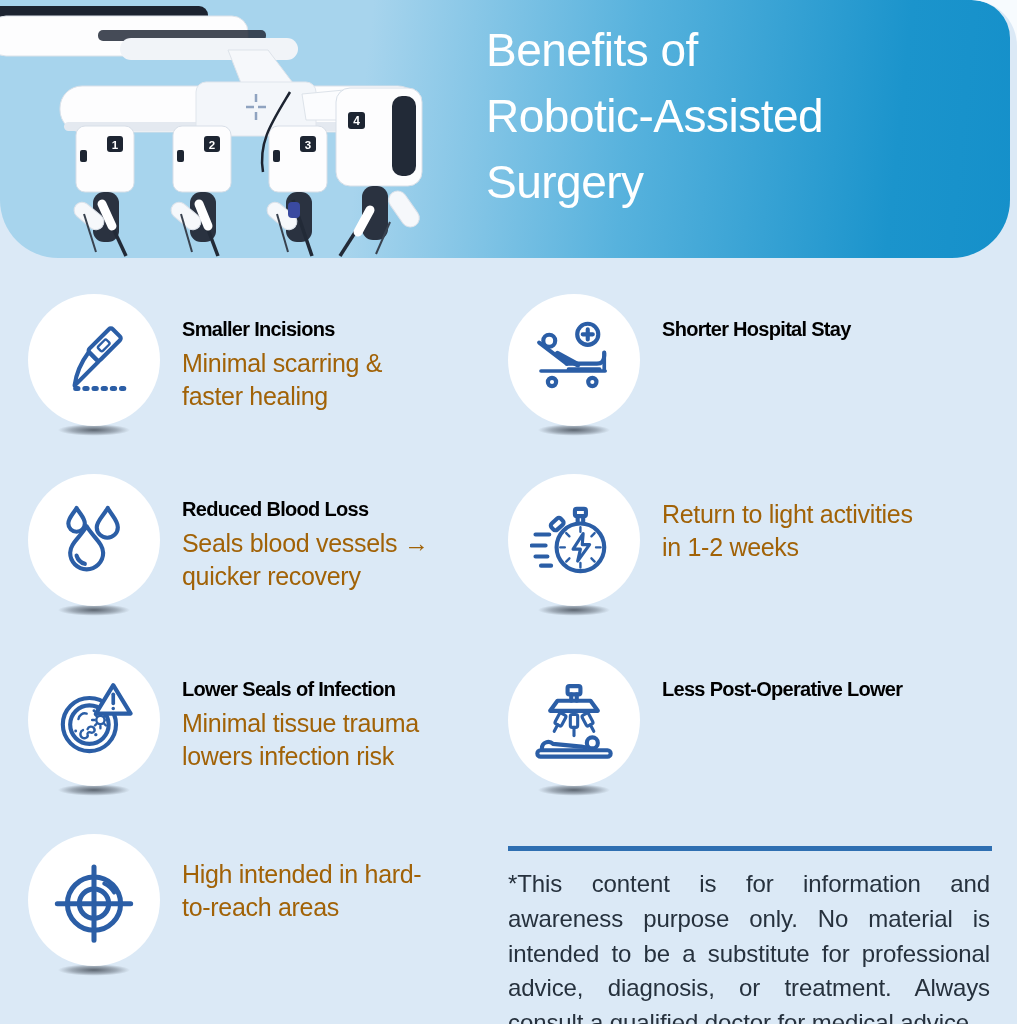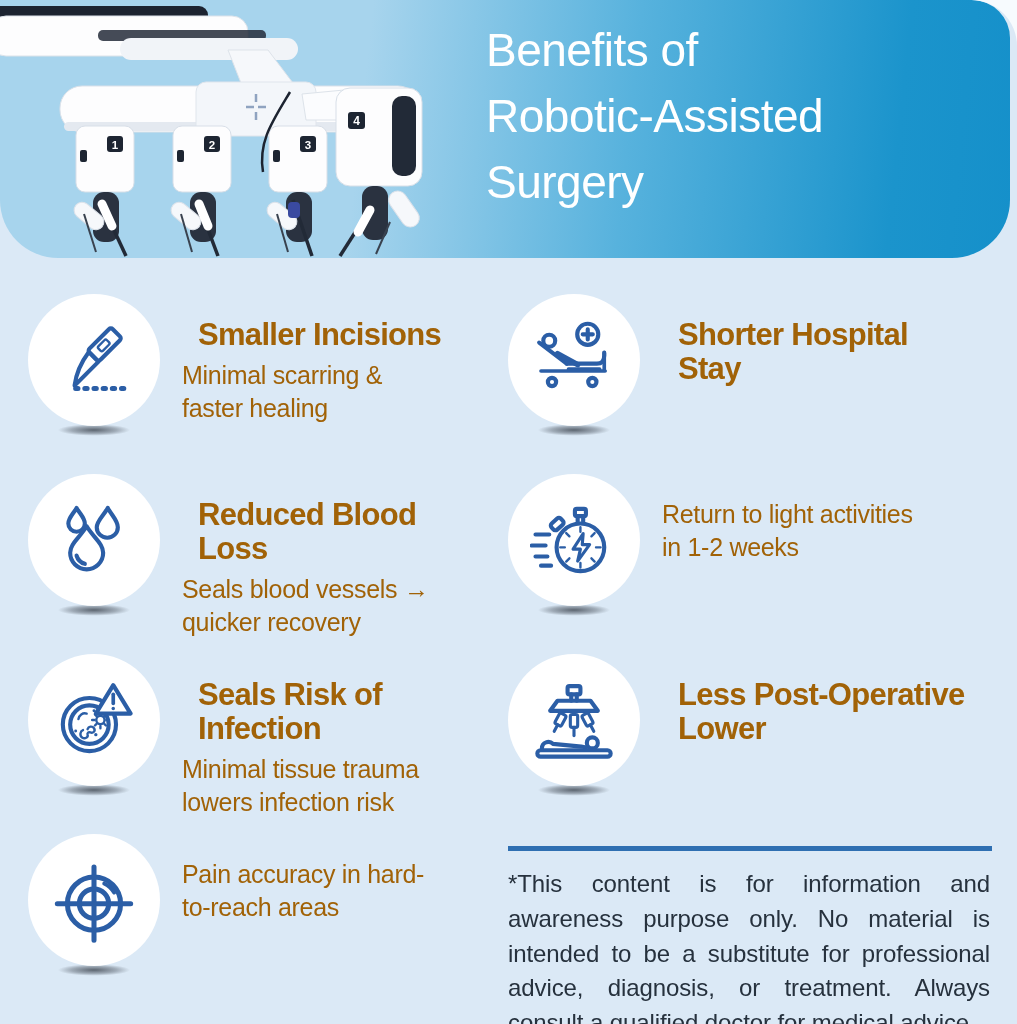--- a/index.html
+++ b/index.html
@@ -44,22 +44,22 @@
     background:radial-gradient(ellipse 50% 50% at 50% 50%, rgba(8,14,24,.6) 0%, rgba(8,14,24,.28) 45%, rgba(8,14,24,0) 72%);
   }
   .icon-circle{
     position:relative;width:132px;height:132px;border-radius:50%;
     background:#ffffff;
     display:flex;align-items:center;justify-content:center;
   }
   .icon-circle svg{width:88px;height:88px;display:block;}
   .benefit-text{margin:24px 0 0 22px;max-width:322px;}
   .benefit-title{
-    margin:0 16px 7px;font-size:31px;font-weight:bold;
-    color:#a16207;letter-spacing:-0.7px;line-height:1.1;
+    margin:0 0 7px;font-size:20px;font-weight:bold;
+    color:#000000;letter-spacing:-0.7px;line-height:1.1;
   }
   .benefit-desc{
     margin:0;font-size:25px;color:#a16207;
     letter-spacing:-0.3px;line-height:1.33;white-space:pre-line;
   }
   
   .ic path,.ic rect,.ic circle,.ic line{
     stroke:#2b5ea6;fill:none;stroke-width:4.5;
     stroke-linecap:round;stroke-linejoin:round;
   }
@@ -252,21 +252,21 @@
             <circle cx="50" cy="64" r="1.8" class="fillb"></circle>
             <circle cx="28" cy="60" r="1.6" class="fillb"></circle>
             <circle cx="48" cy="38" r="1.6" class="fillb"></circle>
             <path d="M69,10 L88,41 H50 Z" class="whitefill"></path>
             <path d="M69,20 V30" style="stroke-width:4"></path>
             <circle cx="69" cy="35.5" r="1.9" class="fillb"></circle>
           </svg>
         </div>
       </div>
       <div class="benefit-text">
-        <h3 class="benefit-title">Seals Risk of Infection</h3>
+        <h3 class="benefit-title">Lower Seals of Infection</h3>
         <p class="benefit-desc">Minimal tissue trauma
 lowers infection risk</p>
       </div>
     </div>
 
     <div class="benefit">
       <div class="icon-wrap">
         <div class="icon-shadow"></div>
         <div class="icon-circle">
           <svg class="ic" viewBox="0 0 96 96">
@@ -300,21 +300,21 @@
         <div class="icon-circle">
           <svg class="ic" viewBox="0 0 96 96">
             <circle cx="48" cy="52" r="29" style="stroke-width:5.5"></circle>
             <circle cx="48" cy="52" r="16" style="stroke-width:5.5"></circle>
             <path d="M48,12 V92 M8,52 H88" style="stroke-width:5.5"></path>
             <path d="M59,30 a27,27 0 0 1 11,10" class="thin" style="stroke-width:4"></path>
           </svg>
         </div>
       </div>
       <div class="benefit-text">
-        <p class="benefit-desc">Pain accuracy in hard-
+        <p class="benefit-desc">High intended in hard-
 to-reach areas</p>
       </div>
     </div>
 
     <div class="disclaimer">*This content is for information and awareness purpose only. No material is intended to be a substitute for professional advice, diagnosis, or treatment. Always consult a qualified doctor for medical advice.</div>
 
   </div>
 </div>
 
 </body></html>

